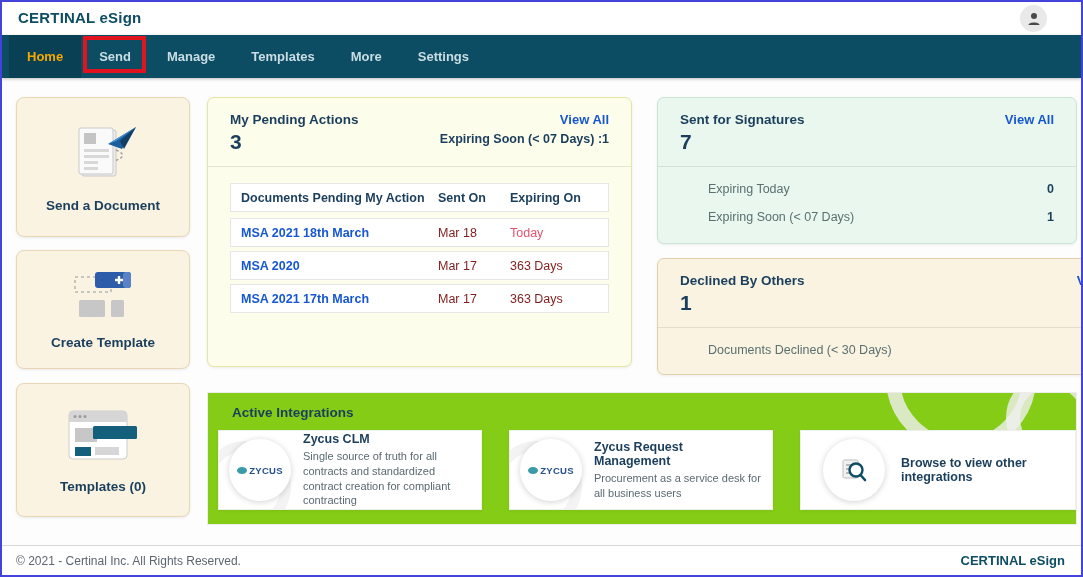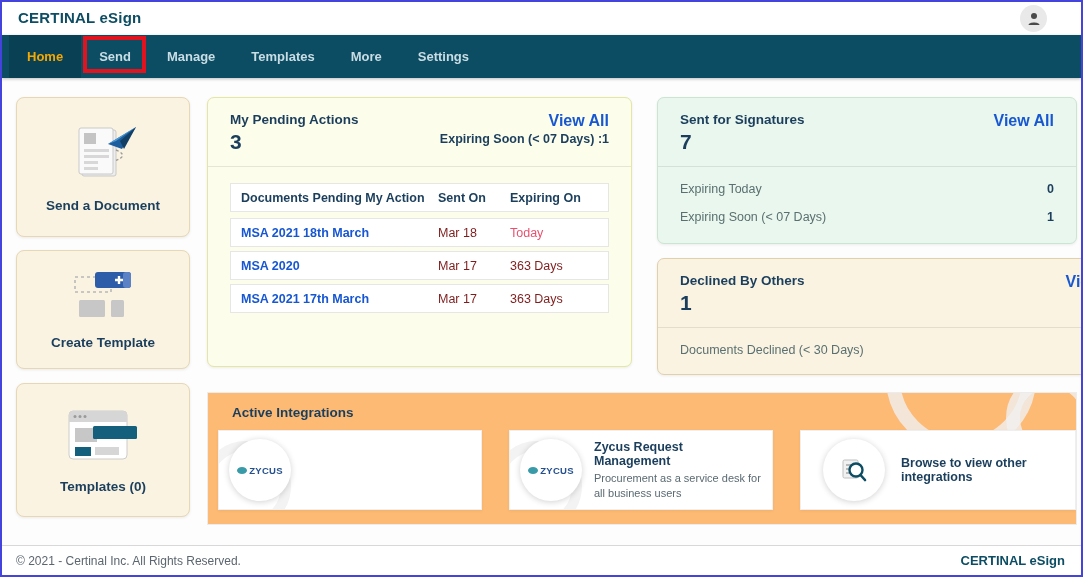--- a/index.html
+++ b/index.html
@@ -25,41 +25,41 @@
   .qcard{ position:absolute; left:14px; width:174px; background:#faf3e2; border:1px solid #e7d7b4; border-radius:8px; box-shadow:0 1px 3px rgba(0,0,0,.08); display:flex; flex-direction:column; align-items:center; justify-content:center; cursor:pointer; }
   .qcard .qlabel{ font-size:13.5px; font-weight:bold; color:#1a3e5c; margin-top:14px; }
   #q1{ top:95px; height:140px; }
   #q2{ top:248px; height:119px; }
   #q3{ top:381px; height:134px; }
   
   .stat-card{ position:absolute; border-radius:7px; box-shadow:0 1px 3px rgba(0,0,0,.07); }
   .card-head{ padding:14px 22px 0 22px; position:relative; }
   .card-title{ font-size:13.5px; font-weight:bold; color:#1a3e5c; }
   .card-count{ font-size:21px; font-weight:bold; color:#1a3e5c; margin-top:3px; }
-  .view-all{ position:absolute; right:22px; top:14px; font-size:16px; font-weight:bold; color:#1757d2; cursor:pointer;text-align:right; }
+  .view-all{ position:absolute; right:22px; top:14px; font-size:13px; font-weight:bold; color:#1757d2; cursor:pointer;text-align:right; }
   .exp-note{ position:absolute; right:22px; top:34px; font-size:12.5px; font-weight:bold; color:#1a3e5c; }
   .card-divider{ border-bottom:1px solid rgba(0,0,0,.09); margin-top:12px; }
   
   #pending{ left:205px; top:95px; width:425px; height:270px; background:#fdfdeb; border:1px solid #e4e6a3; }
   .ptable{ margin:16px 22px 0 22px; }
   .trow{ display:grid; grid-template-columns:1fr 72px 88px; align-items:center; background:#ffffff; border:1px solid #e6e6e6; height:29px; padding:0 10px; font-size:12.5px; }
   .trow + .trow{ margin-top:4px; }
   .trow.head{ font-weight:bold; color:#1a3e5c; margin-bottom:6px; }
   .doc-link{ color:#1757d2; font-weight:bold; cursor:pointer; }
   .cell-gray{ color:#7f1d1d; }
   .cell-urgent{ color:#e8516f; }
   
   #sent{ left:655px; top:95px; width:420px; height:147px; background:#eaf7ee; border:1px solid #cbe5d2; }
   #declined{ left:655px; top:256px; width:492px; height:117px; background:#faf3e2; border:1px solid #e2d0ad; }
   .stat-rows{ padding:8px 22px 0 22px; }
-  .stat-row{ display:flex; justify-content:space-between; align-items:center; padding:7px 0; font-size:12.5px; }
+  .stat-row{ display:flex; justify-content:space-between; align-items:center; padding:7px 0; font-size:12.5px;margin-left:28px; }
   .stat-row .slabel{ color:#5a7070; }
   .stat-row .sval{ color:#1a3e5c; font-weight:bold; }
   
-  #integrations{ position:absolute; left:205px; top:390px; width:870px; height:133px; background:#fdba74; border:1px solid #ececec; overflow:hidden; }
+  #integrations{ position:absolute; left:205px; top:390px; width:870px; height:133px; background:#84cc16; border:1px solid #ececec; overflow:hidden; }
   .ring{ position:absolute; border:14px solid #f0f0f0; border-radius:50%; opacity:.8; }
   .ring.r1{ width:150px; height:150px; right:40px; top:-90px; }
   .ring.r2{ width:90px; height:90px; right:-20px; top:-20px; }
   .int-title{ font-size:13.5px; font-weight:bold; color:#1a3e5c; margin:12px 0 10px 24px; position:relative; }
   .int-row{ display:flex; gap:27px; margin-left:10px; position:relative; }
   .int-card{ width:266px; height:80px; background:#ffffff; border:1px solid #efefef; box-shadow:0 1px 3px rgba(0,0,0,.06); display:flex; align-items:center; padding:8px 10px; cursor:pointer; position:relative; overflow:hidden; }
   .int-card .swirl{ position:absolute; left:-18px; top:10px; width:90px; height:90px; border:10px solid #f3f3f3; border-radius:50%; }
   .logo-circle{ width:62px; height:62px; border-radius:50%; background:#ffffff; box-shadow:0 1px 6px rgba(0,0,0,.18); flex:0 0 62px; display:flex; align-items:center; justify-content:center; position:relative; }
   .zycus-mark{ display:flex; align-items:center; gap:2px; font-size:9.5px; font-weight:bold; color:#24508f; letter-spacing:.3px; }
   .zycus-mark .oval{ width:10px; height:7px; background:#3a9ba8; border-radius:50%; display:inline-block; }
@@ -212,20 +212,24 @@
   <div class="int-title">Active Integrations</div>
   <div class="int-row">
     <div class="int-card">
       <div class="swirl"></div>
       <div class="logo-circle">
         <span class="zycus-mark">
             <span class="oval"></span>
             <span>ZYCUS</span>
           </span>
       </div>
+      <div class="int-text">
+        <div class="int-name">Zycus CLM</div>
+        <div class="int-desc">Single source of truth for all contracts and standardized contract creation for compliant contracting</div>
+      </div>
     </div>
     <div class="int-card">
       <div class="swirl"></div>
       <div class="logo-circle">
         <span class="zycus-mark">
             <span class="oval"></span>
             <span>ZYCUS</span>
           </span>
       </div>
       <div class="int-text">

